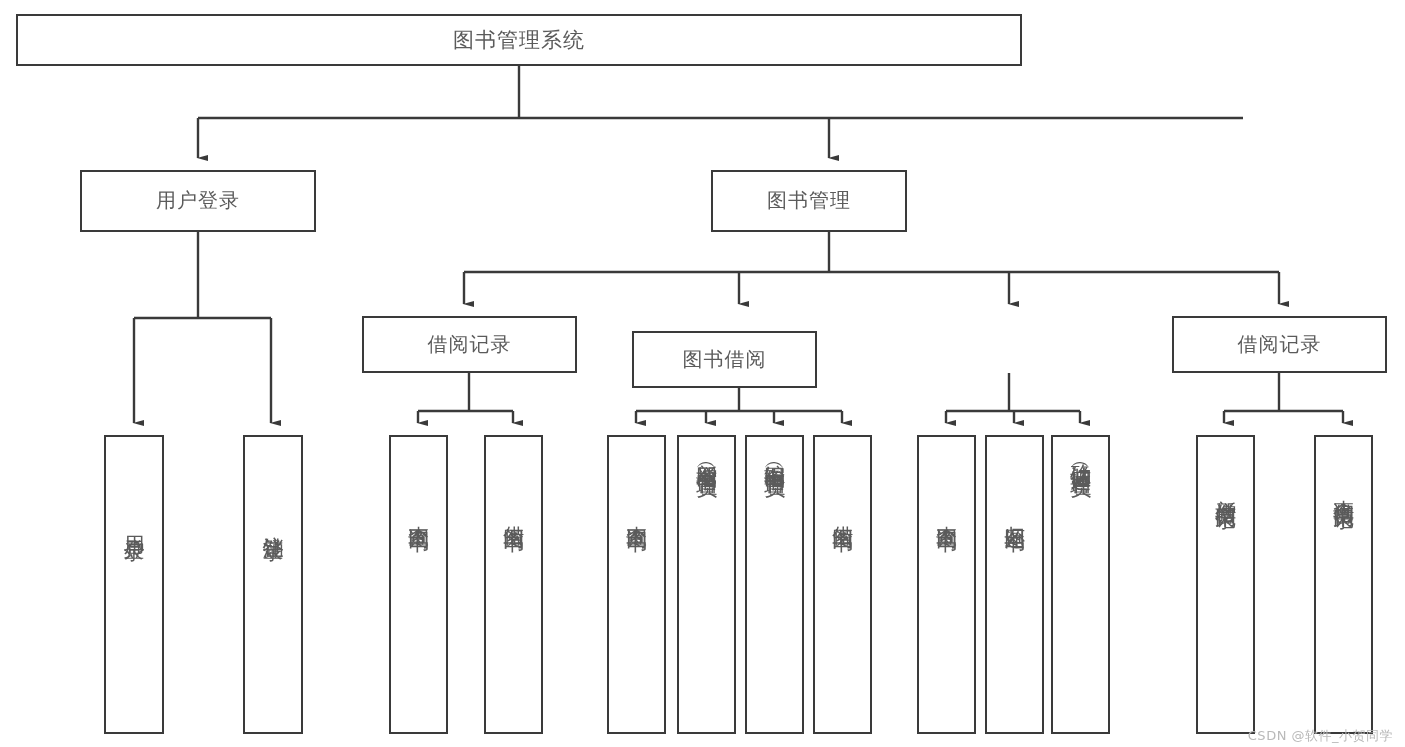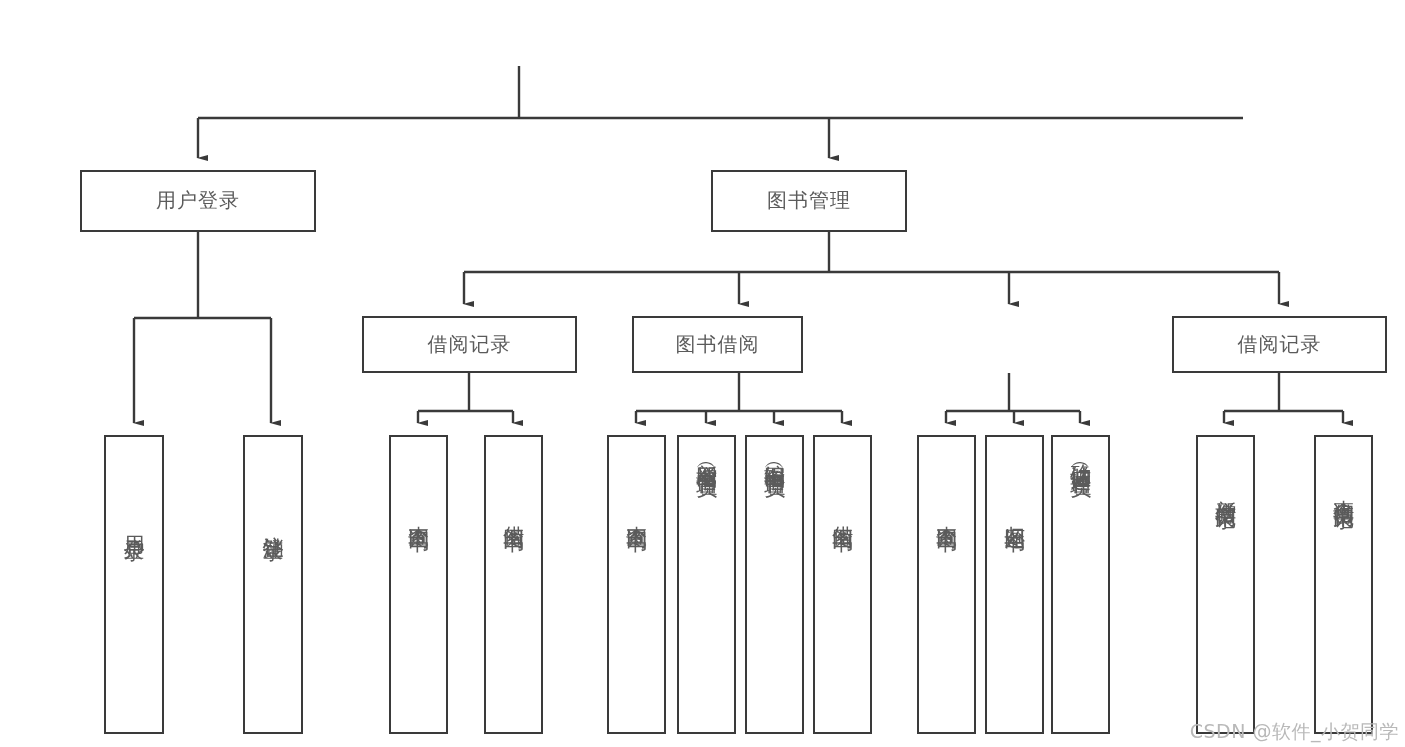--- a/index.html
+++ b/index.html
@@ -12,22 +12,22 @@
         justify-content:center;}
   .node .lbl{color:#5b5b5b;font-size:20px;line-height:1.18;
              letter-spacing:1px;white-space:nowrap;}
   .node.root .lbl{font-size:21px;}
   .leaf{position:absolute;box-sizing:border-box;background:#fff;
         border:2px solid #3a3a3a;display:flex;align-items:flex-start;
         justify-content:center;padding-top:14px;}
   .leaf .vlbl{writing-mode:vertical-rl;text-orientation:upright;
               color:#5b5b5b;font-size:21px;line-height:1.26;
               letter-spacing:2px;white-space:nowrap;}
-  .watermark{position:absolute;right:6px;bottom:2px;color:#b9b9b9;
-             font-size:19px;letter-spacing:.5px;white-space:nowrap;}
+  .watermark{position:absolute;right:12px;bottom:2px;color:#b9b9b9;
+             font-size:13px;letter-spacing:.5px;white-space:nowrap;}
 </style>
 </head>
 <body>
 
 <div id="stage">
 
   <svg id="wires" viewBox="0 0 1405 747">
     <defs>
       <marker id="arw" markerWidth="10" markerHeight="12" refX="3" refY="10" orient="auto" markerUnits="userSpaceOnUse">
         <path d="M0,0 L6,0 L3,11 Z" fill="#3a3a3a"></path>
@@ -70,32 +70,35 @@
       <path d="M1014,411 L1014,423" marker-end="url(#arw)"></path>
       <path d="M1080,411 L1080,423" marker-end="url(#arw)"></path>
 
       <path d="M1279,373 L1279,411"></path>
       <path d="M1224,411 L1343,411"></path>
       <path d="M1224,411 L1224,423" marker-end="url(#arw)"></path>
       <path d="M1343,411 L1343,423" marker-end="url(#arw)"></path>
     </g>
   </svg>
 
+  <div class="node root" style="left:16px;top:14px;width:1006px;height:52px;">
+    <span class="lbl">图书管理系统</span>
+  </div>
 
   <div class="node" style="left:80px;top:170px;width:236px;height:62px;">
     <span class="lbl">用户登录</span>
   </div>
   <div class="node" style="left:711px;top:170px;width:196px;height:62px;">
     <span class="lbl">图书管理</span>
   </div>
 
   <div class="node" style="left:362px;top:316px;width:215px;height:57px;">
     <span class="lbl">借阅记录</span>
   </div>
-  <div class="node" style="left:632px;top:316px;width:171px;height:57px;">
+  <div class="node" style="left:632px;top:331px;width:185px;height:57px;">
     <span class="lbl">图书借阅</span>
   </div>
   <div class="node" style="left:1172px;top:316px;width:215px;height:57px;">
     <span class="lbl">借阅记录</span>
   </div>
 
   <div class="leaf" style="left:104px;top:435px;width:60px;height:299px;padding-top:82px;">
     <span class="vlbl">用户登录</span>
   </div>
   <div class="leaf" style="left:243px;top:435px;width:60px;height:299px;padding-top:82px;">

